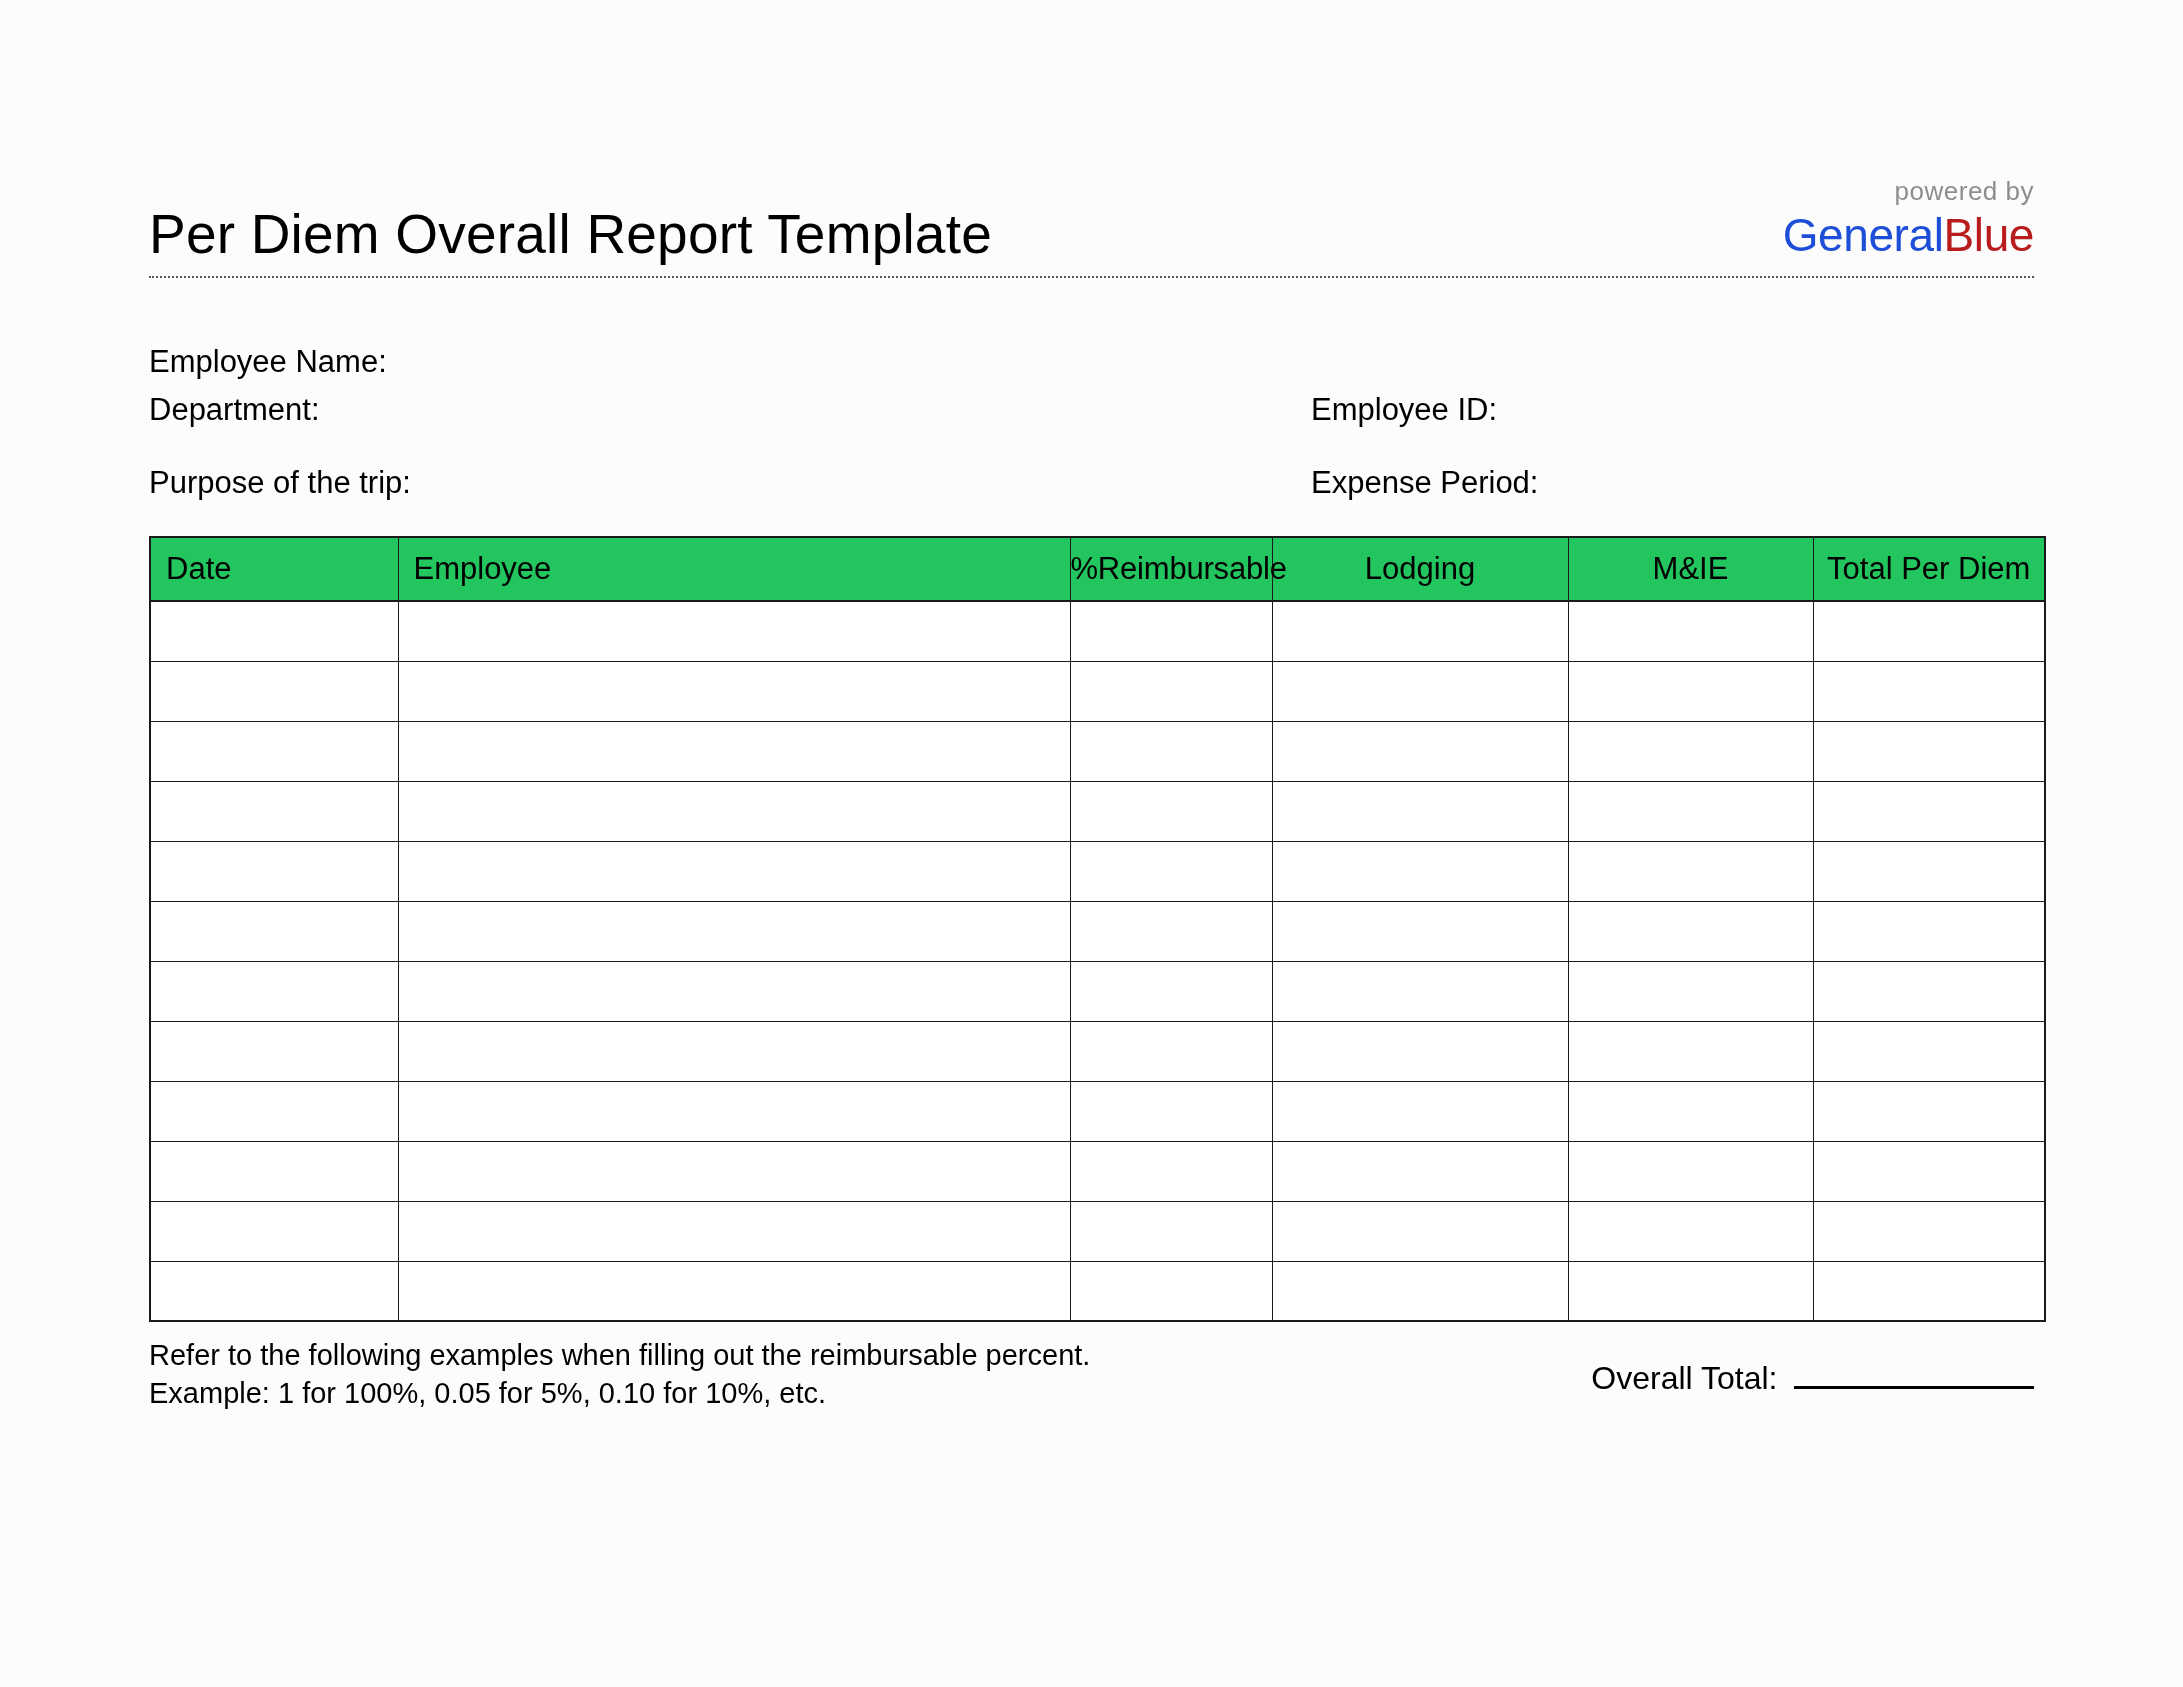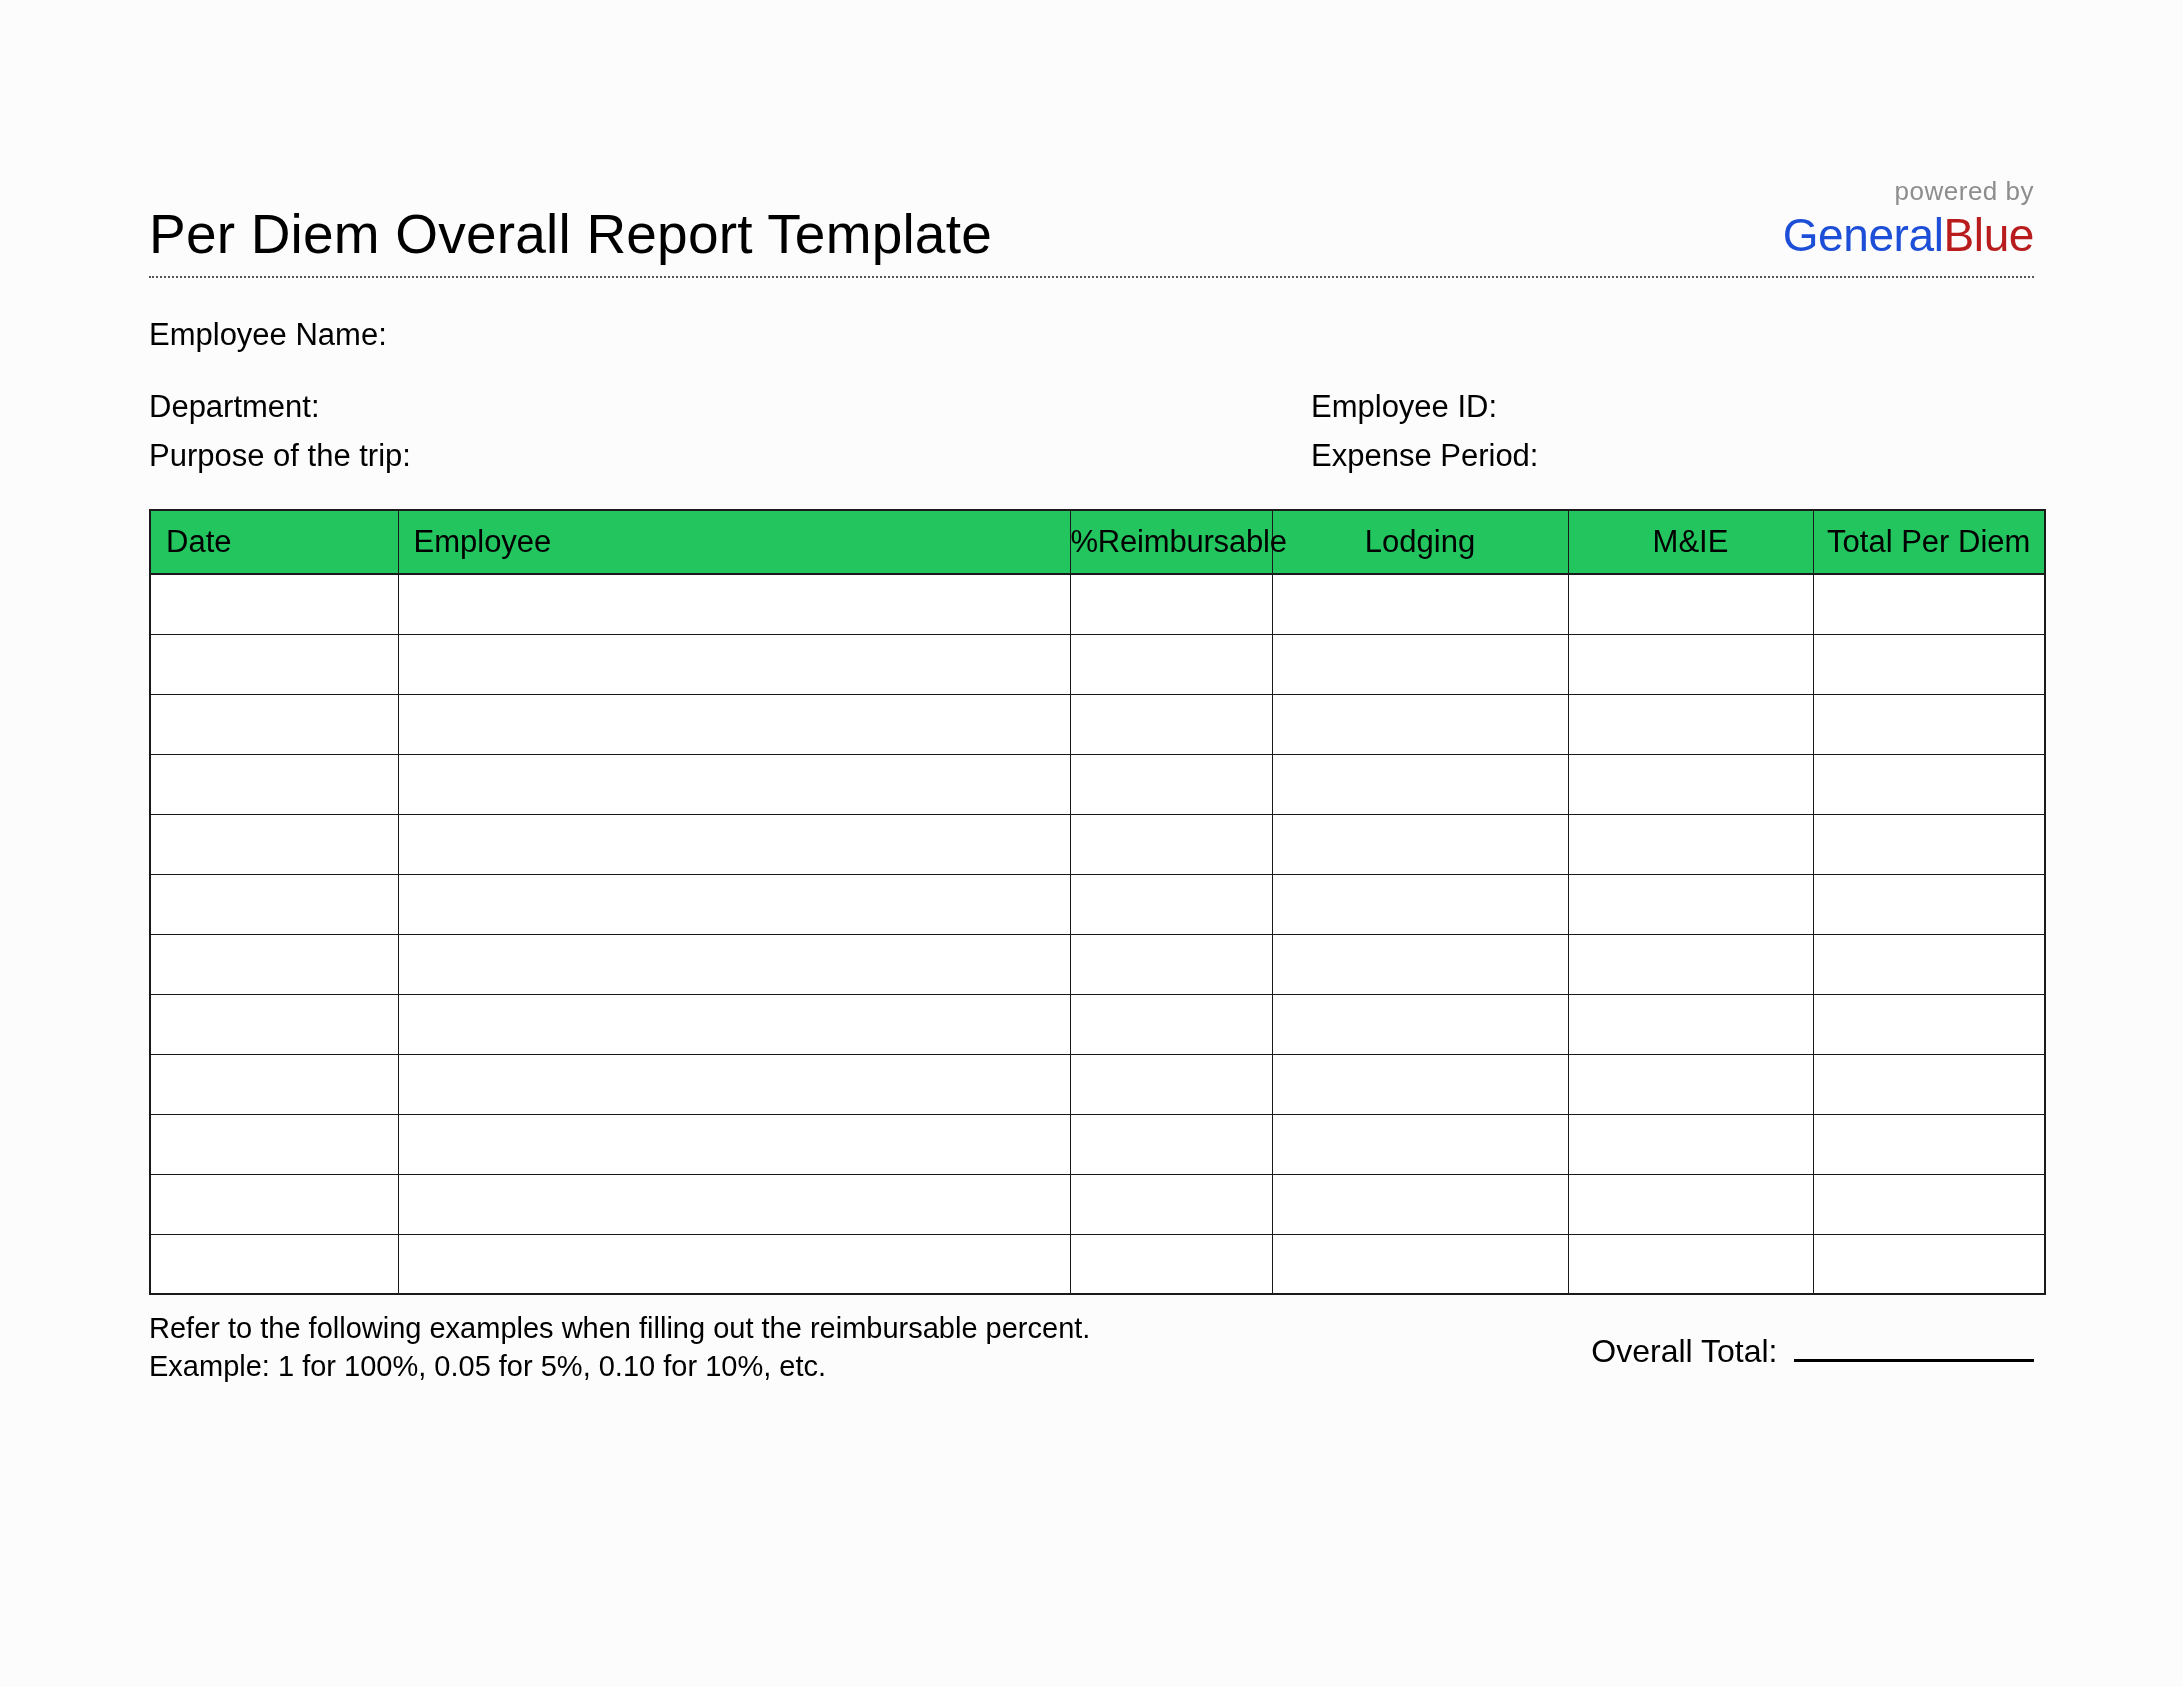--- a/index.html
+++ b/index.html
@@ -57,31 +57,31 @@
     font-size: 46px;
     letter-spacing: -0.4px;
     white-space: nowrap;
   }
   .brand-general { color: #1d4ed8; }
   .brand-blue { color: #b91c1c; }
 
   
   .meta {
     position: relative;
-    margin-top: 38px;
+    margin-top: 65px;
     height: 157px;
   }
   .meta-row {
     position: absolute;
     left: 0;
     right: 0;
     display: flex;
   }
   .meta-row.r1 { top: 0px; }
-  .meta-row.r2 { top: 72px; }
+  .meta-row.r2 { top: 48px; }
   .meta-row.r3 { top: 121px; }
 
   .meta-label {
     font-size: 31px;
     line-height: 1.2;
     white-space: nowrap;
   }
   .meta-col-left { width: 1162px; flex: 0 0 1162px; }
   .meta-col-right { flex: 1 1 auto; }
 

